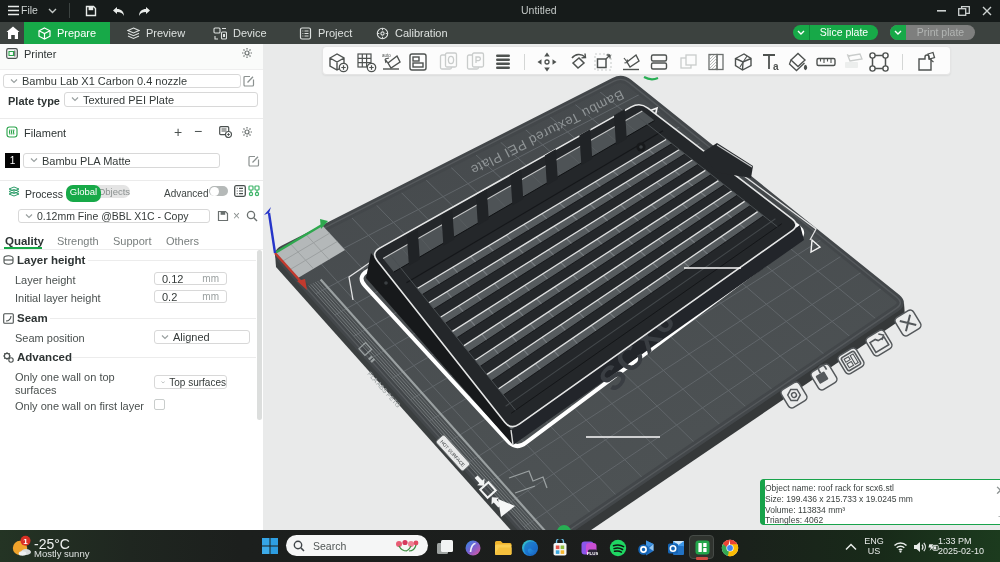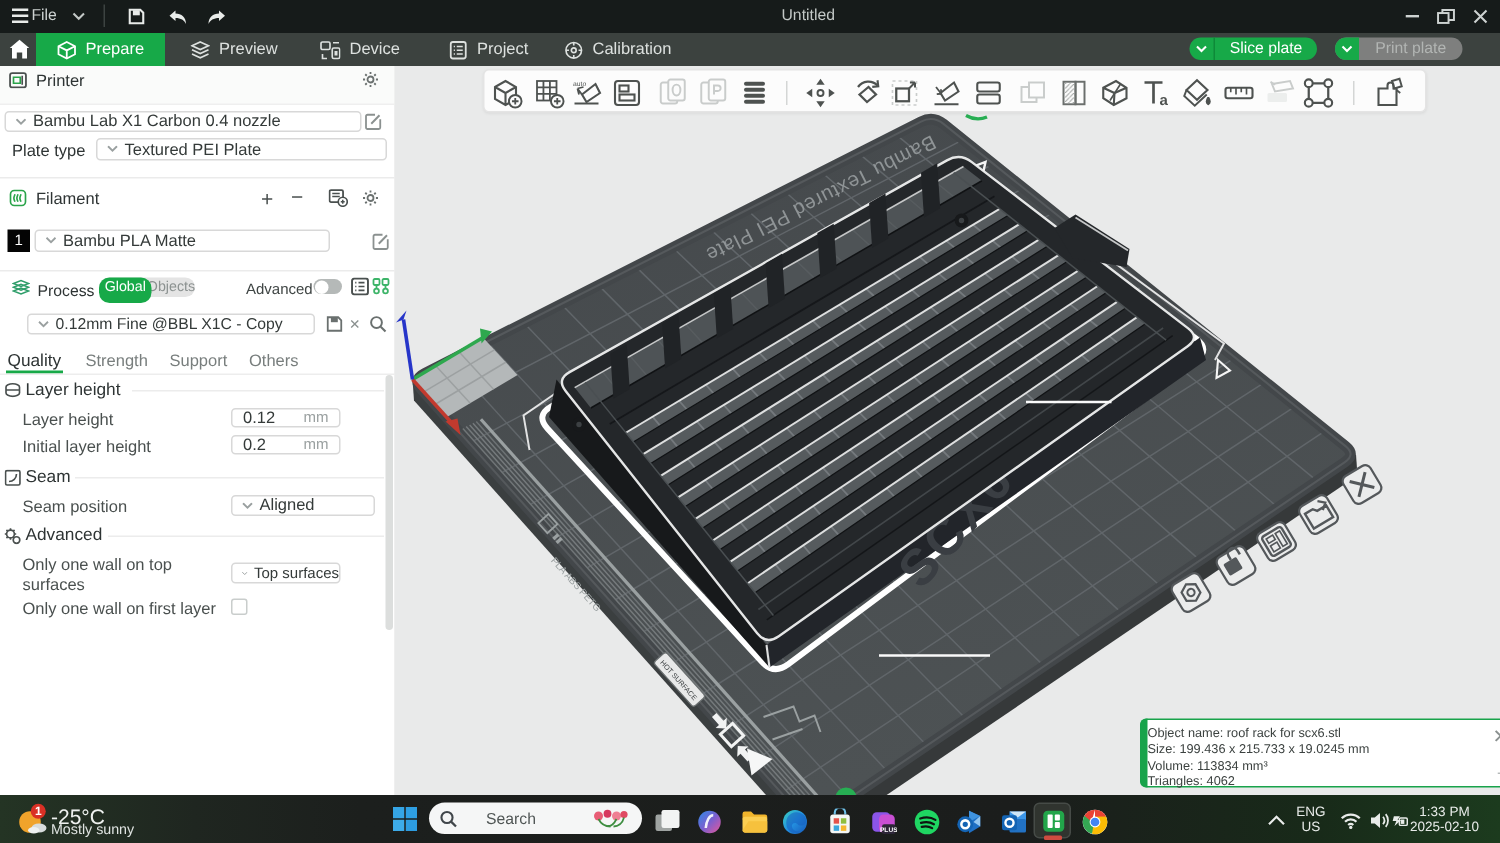--- a/index.html
+++ b/index.html
@@ -8,21 +8,21 @@
 #tabbar{position:absolute;left:0;top:22px;width:1000px;height:22px;background:#3c423f;color:#e3e7e5}
 .tabitem{position:absolute;top:0;height:22px;display:flex;align-items:center;gap:6px;font-size:11px;color:#dde1df}
 #prepare-tab{position:absolute;left:24px;top:0;width:86px;height:22px;background:#17a948;display:flex;align-items:center;justify-content:center;gap:6px;font-size:11px;color:#fff}
 #sidebar{position:absolute;left:0;top:44px;width:263px;height:486px;background:#fff;font-size:11px;color:#343a39}
 .sechead{position:absolute;left:0;width:263px;height:26px;background:#fafbfa;border-bottom:1px solid #efefef}
 .combo{position:absolute;border:1px solid #d8d8d8;border-radius:3px;background:#fff;display:flex;align-items:center;font-size:11px;color:#343a39;white-space:nowrap;overflow:hidden}
 .combo .chev{margin:0 4px 0 6px}
 .ip{position:absolute;border:1px solid #d8d8d8;border-radius:3px;background:#fff;font-size:11px;color:#343a39;display:flex;align-items:center;justify-content:space-between;padding:0 7px}
 .ip .mm{color:#9aa0a0;font-size:10px}
 .lbl{position:absolute;font-size:11px;color:#4a504f}
-.bold{font-weight:normal;color:#2e3434}
+.bold{font-weight:bold;color:#2e3434}
 .gear{display:inline-block}
 #viewport{position:absolute;left:263px;top:44px;width:737px;height:486px;background:#e9eaea}
 #vpsvg{position:absolute;left:0;top:0}
 #toolstrip{position:absolute;left:59px;top:2px;width:629px;height:29px;background:#fcfcfc;border:1px solid #e4e4e4;border-radius:4px;box-shadow:0 1px 2px rgba(0,0,0,.06)}
 #infobox{position:absolute;left:497px;top:435px;width:253px;height:46px;background:#fff;border:1.5px solid #18a34b;border-radius:5px;font-size:8.5px;color:#3c4240;line-height:10.8px;padding:3px 8px 0 4px}
 #infobox .bar{position:absolute;left:-1px;top:-1px;width:5px;height:46px;background:#18a34b;border-radius:4px 0 0 4px}
 #infobox .x{position:absolute;right:5px;top:4px;width:13px;height:13px;color:#8b9190;font-size:13px;line-height:13px;text-align:center}
 #infobox .mn{position:absolute;right:8px;bottom:2px;color:#9aa0a0;font-size:10px}
 #taskbar{position:absolute;left:0;top:530px;width:1000px;height:32px;background:linear-gradient(90deg,#243424 0px,#1f2620 130px,#1c1f1d 240px,#1b1d1c 680px,#182a19 880px,#1c3b1e 1000px);color:#eef1ef}
 #searchpill{position:absolute;left:286px;top:5px;width:142px;height:21px;background:#f5f6f6;border-radius:11px;display:flex;align-items:center;color:#505655;font-size:10.5px}
@@ -760,21 +760,21 @@
       <rect x="0" y="0" width="7.5" height="7.5" fill="#35a5e6"></rect>
       <rect x="8.5" y="0" width="7.5" height="7.5" fill="#2e9fe3"></rect>
       <rect x="0" y="8.5" width="7.5" height="7.5" fill="#3dabe9"></rect>
       <rect x="8.5" y="8.5" width="7.5" height="7.5" fill="#2d9ce0"></rect>
     </svg>
  <div id="searchpill">
    <svg style="margin-left:7px" width="12" height="12" viewBox="0 0 12 12">
         <circle cx="5" cy="5" r="3.7" fill="none" stroke="#40464a" stroke-width="1.4"></circle>
         <path d="M7.9 7.9 L11 11" stroke="#40464a" stroke-width="1.5"></path>
       </svg>
-   <span style="margin-left:19px">Search</span>
+   <span style="margin-left:8px">Search</span>
    <svg style="margin-left:auto;margin-right:8px" width="26" height="16" viewBox="0 0 26 16">
      <circle cx="5" cy="6" r="3" fill="#e85d75"></circle>
         <circle cx="11" cy="4.5" r="2.6" fill="#d7385e"></circle>
         <circle cx="17" cy="6" r="3" fill="#ef7f93"></circle>
         <circle cx="22" cy="5" r="2.4" fill="#e04a62"></circle>
      <path d="M5 8 C7 12 10 13 13 13 M17 8 C15 12 13 13 11 13 M22 7 C21 11 18 13 15 13" stroke="#3e8e41" stroke-width="1.2" fill="none"></path>
    </svg>
  </div>
 <svg style="position:absolute;left:436px;top:9px" width="18" height="18" viewBox="0 0 18 18">
       <rect x="1" y="4" width="11" height="11" rx="1.5" fill="#9fa4a2"></rect>
@@ -867,14 +867,14 @@
     </svg>
  <svg class="trayico" style="left:913px;top:11px;position:absolute" width="14" height="12" viewBox="0 0 14 12">
       <path d="M1 4 h2.5 L7 1 V11 L3.5 8 H1 Z" fill="#e8ebe9"></path>
       <path d="M9 3.5 A4 4 0 0 1 9 8.5 M10.8 1.8 A6.5 6.5 0 0 1 10.8 10.2" fill="none" stroke="#e8ebe9" stroke-width="1.2"></path>
     </svg>
  <svg class="trayico" style="left:926px;top:12px;position:absolute" width="13" height="10" viewBox="0 0 16 11">
       <path d="M4 2 L9 2 L7 5 L10 5 L4.5 10 L6 6 L3 6 Z" fill="#e8ebe9"></path>
       <rect x="8.5" y="3.5" width="6.5" height="6" rx="1" fill="none" stroke="#e8ebe9" stroke-width="1.2"></rect>
       <rect x="9.6" y="4.7" width="3" height="3.6" fill="#e8ebe9"></rect>
     </svg>
- <div class="wseg" style="left:938px;top:6px;width:50px;text-align:center">1:33 PM<br>2025-02-10</div>
+ <div class="wseg" style="left:938px;top:6px;width:50px;text-align:left">1:33 PM<br>2025-02-10</div>
 </div>
 
 </body></html>

